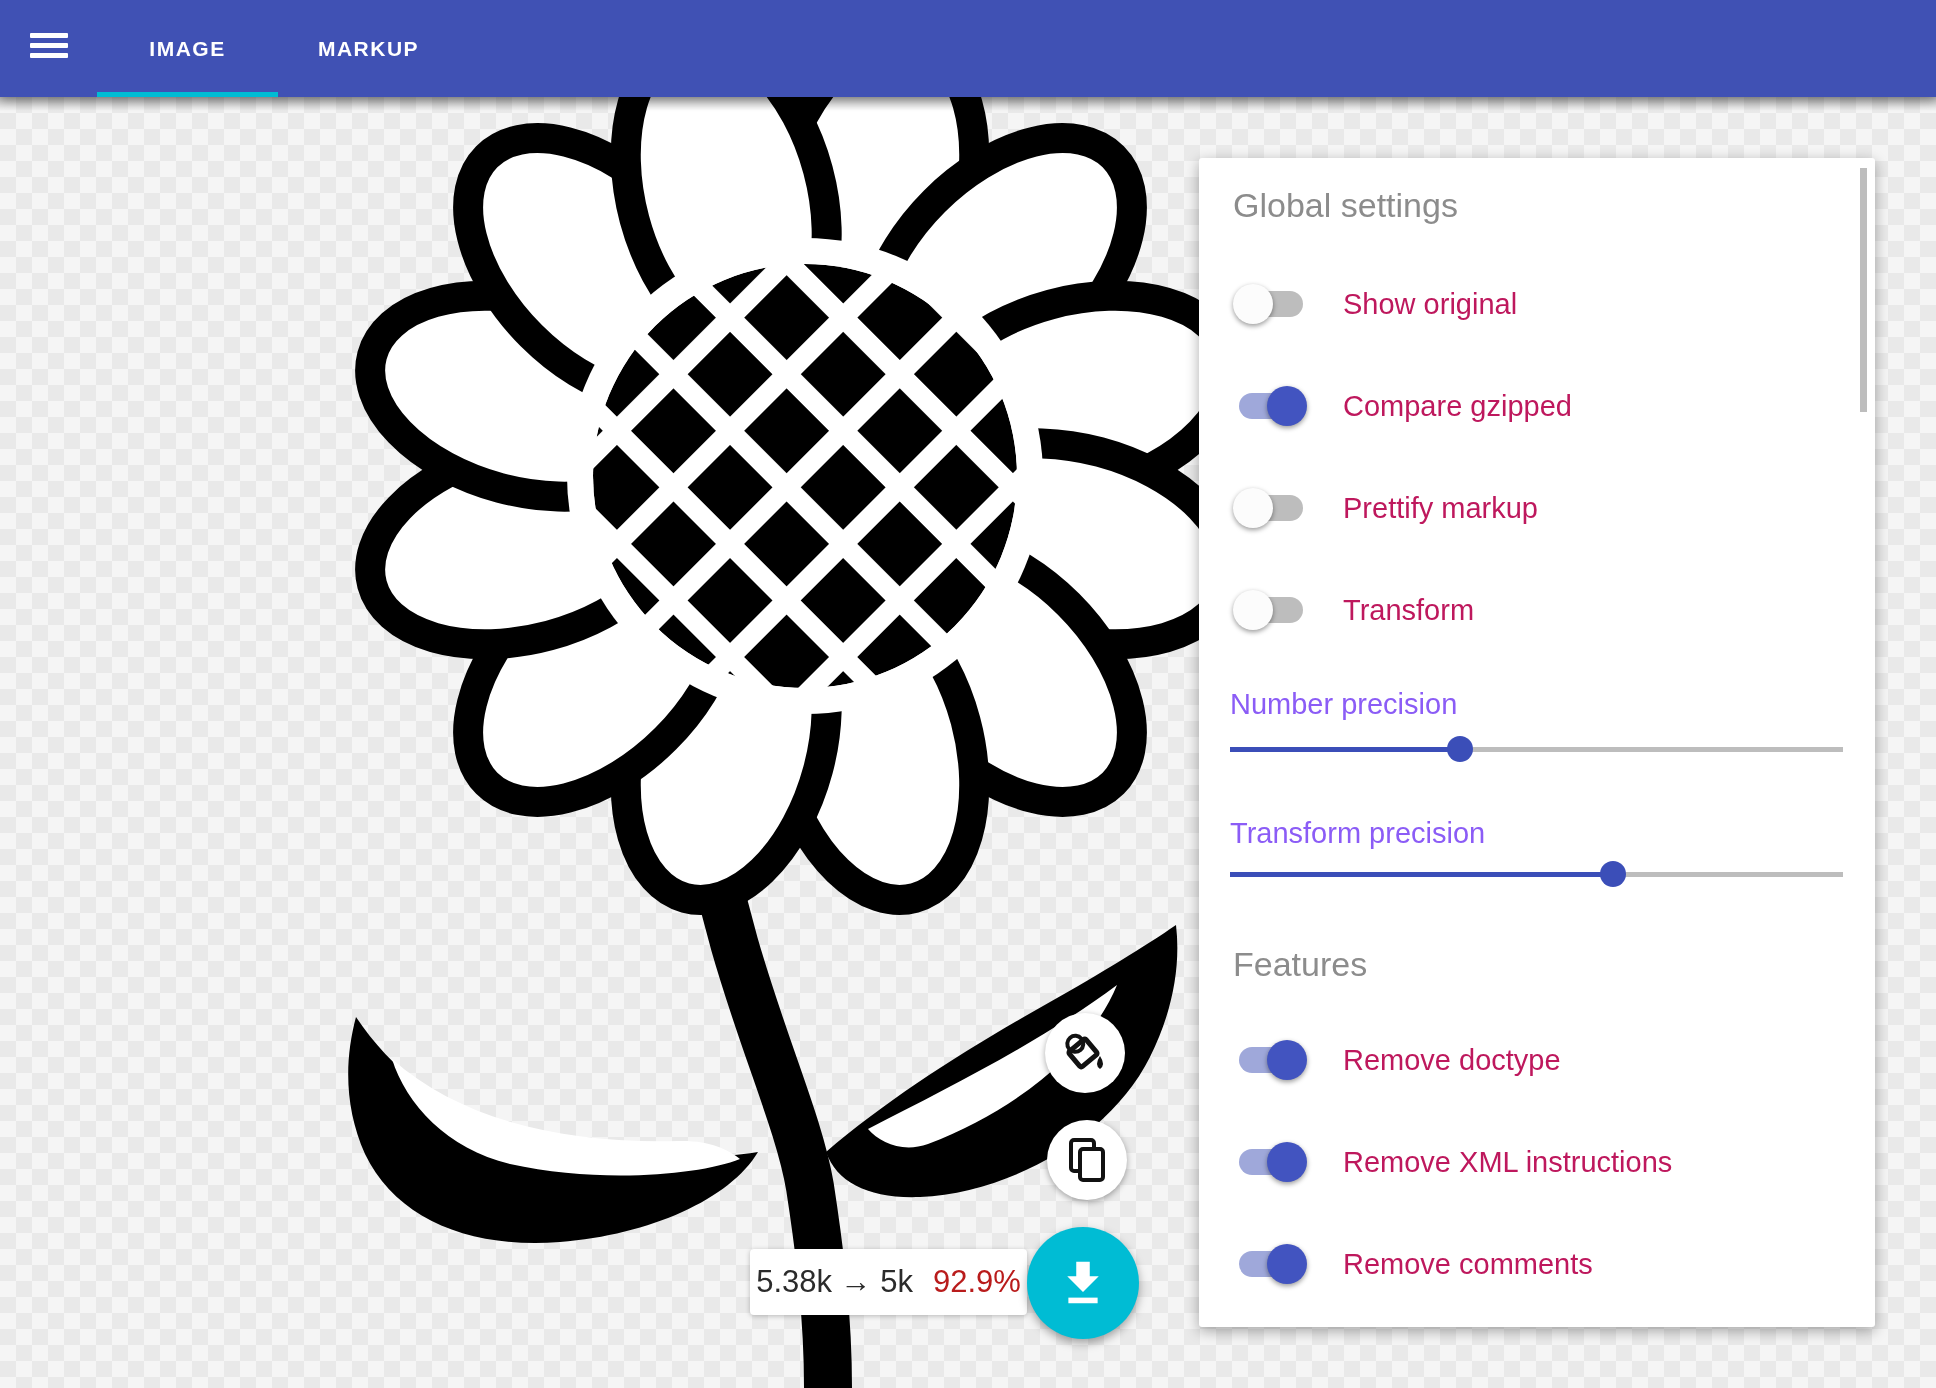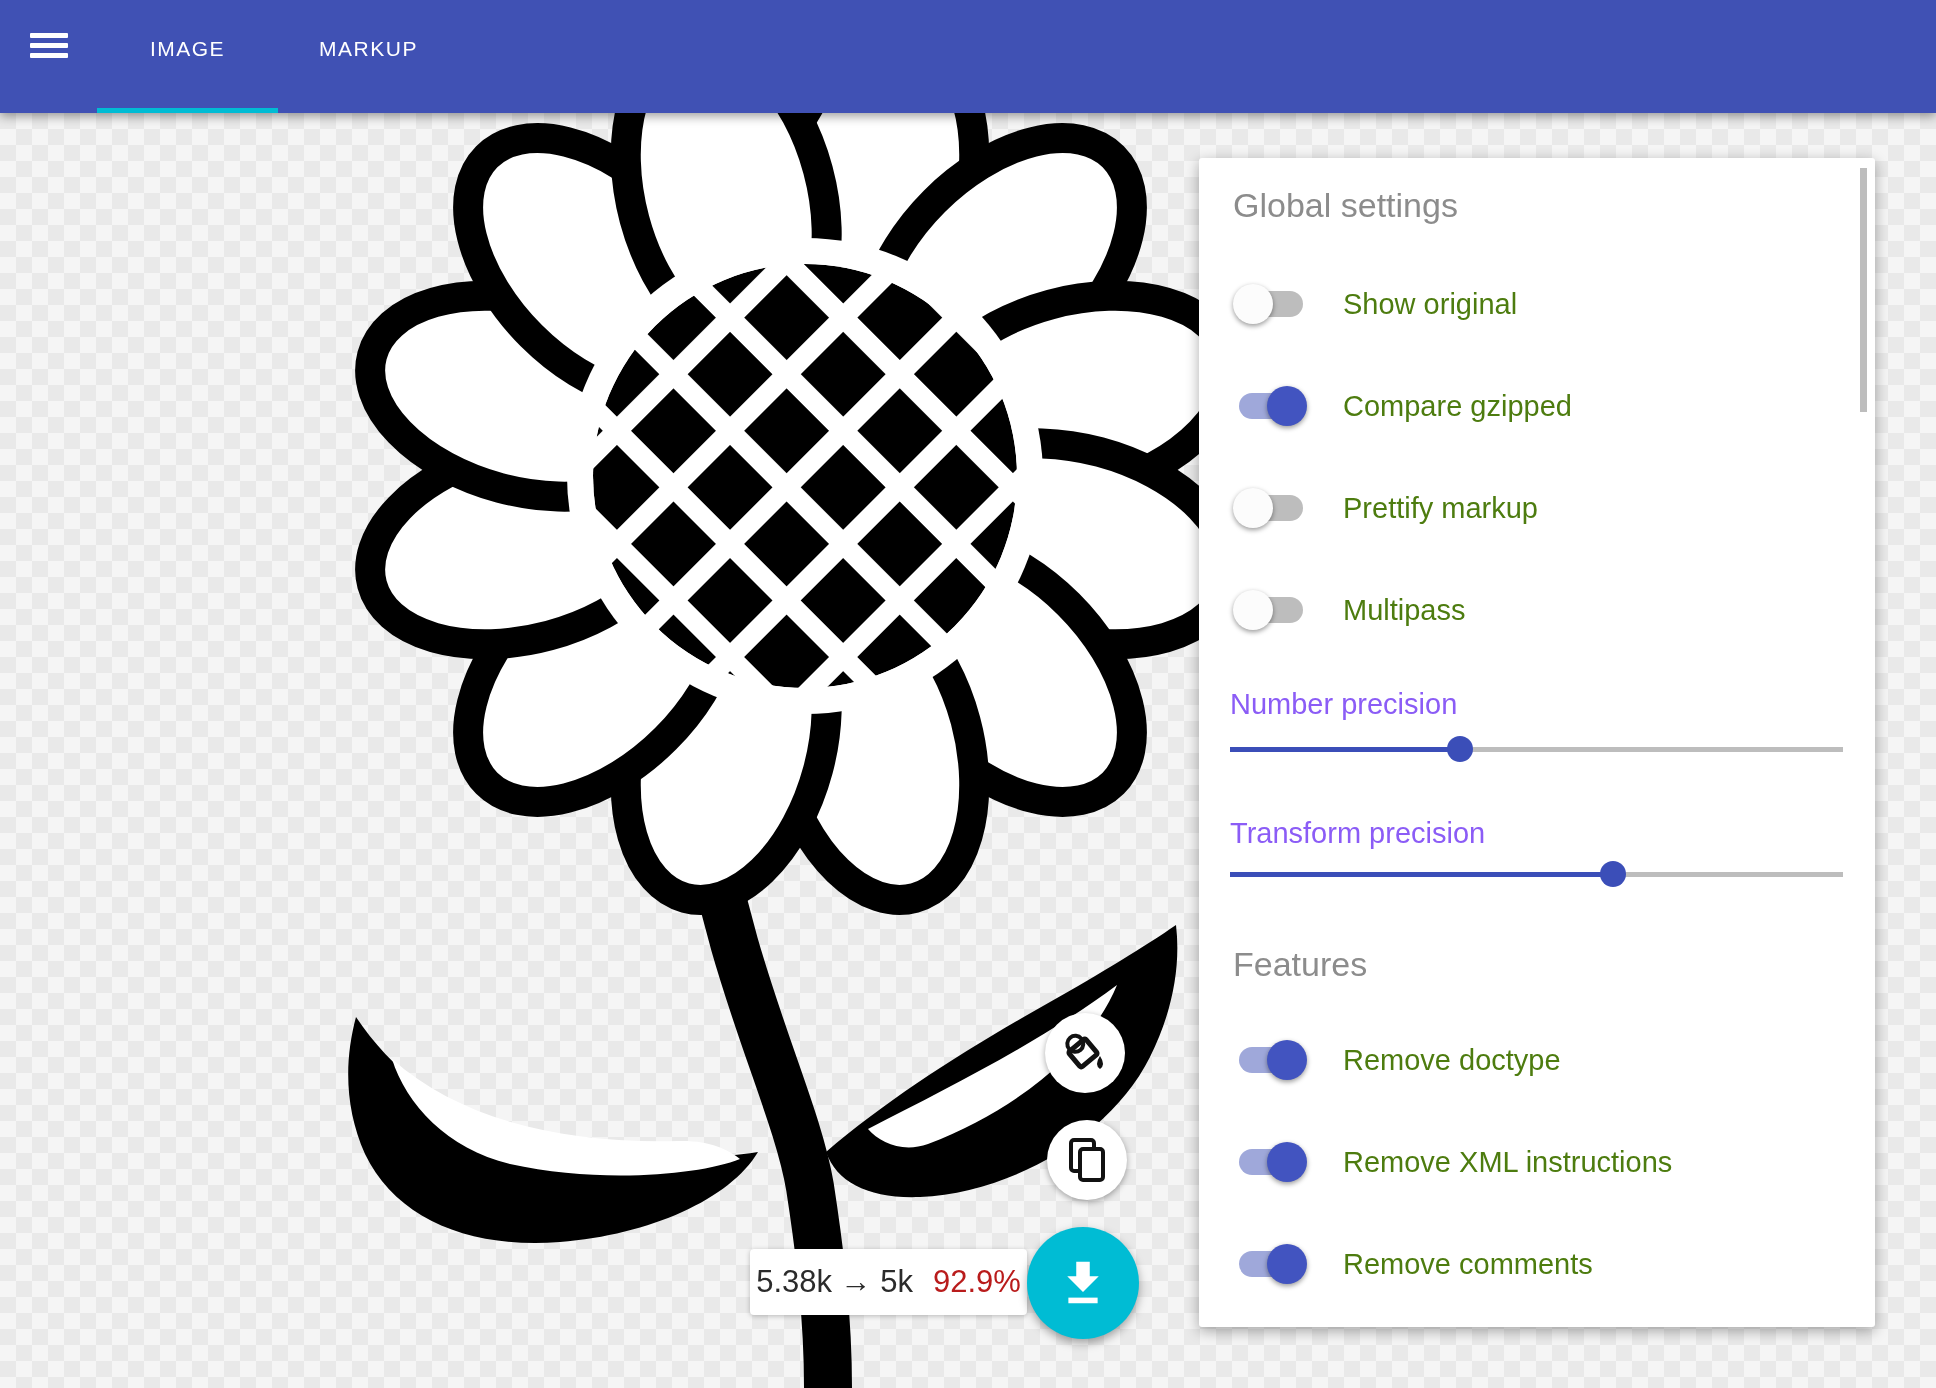--- a/index.html
+++ b/index.html
@@ -4,23 +4,24 @@
 <style>
   * { margin:0; padding:0; box-sizing:border-box; }
   html,body { background:#888; }
   body { font-family:"Liberation Sans", sans-serif; }
   #app {
     position:relative; width:1936px; height:1388px;
     overflow:hidden; background:#f5f5f5; margin:0 auto;
   }
   
   .header {
-    position:absolute; left:0; top:0; width:1936px; height:113px;
+    position:absolute; left:0; top:0; width:1936px; height:97px;
     background:#4051b4; z-index:30;
     box-shadow:0 3px 10px rgba(0,0,0,.4);
+    font-weight:bold;
   }
   .menu-btn {
     position:absolute; left:22px; top:22px; width:54px; height:50px;
     cursor:pointer; background:transparent; border:none;
   }
   .menu-btn .bar {
     position:absolute; left:8px; width:38px; height:5px; background:#fff; border-radius:1px;
   }
   .menu-btn .bar:nth-child(1){ top:11px; }
   .menu-btn .bar:nth-child(2){ top:21px; }
@@ -75,21 +76,21 @@
   
   .panel {
     position:absolute; left:1199px; top:158px; width:676px; height:1169px;
     background:#fff; border-radius:3px; z-index:20;
     box-shadow:0 4px 14px rgba(0,0,0,.33);
   }
   .p-heading { position:absolute; left:34px; font-size:34px; color:#8c8c8c; }
   .heading-global { top:28px; }
   .heading-features { top:787px; }
   .t-row { position:absolute; left:34px; height:40px; display:flex; align-items:center; cursor:pointer; }
-  .t-row .t-label { position:absolute; left:110px; font-size:29px; color:#4d7c0f; white-space:nowrap; }
+  .t-row .t-label { position:absolute; left:110px; font-size:29px; color:#be185d; white-space:nowrap; }
   .row-0 { top:126px; } .row-1 { top:228px; } .row-2 { top:330px; } .row-3 { top:432px; }
   .row-4 { top:882px; } .row-5 { top:984px;text-decoration:underline; } .row-6 { top:1086px; }
   
   .switch { position:relative; width:74px; height:40px; }
   .switch .track {
     position:absolute; left:6px; top:7px; width:64px; height:26px;
     border-radius:13px; background:#bdbdbd;
   }
   .switch .thumb {
     position:absolute; left:0; top:0; width:40px; height:40px; border-radius:50%;
@@ -229,21 +230,21 @@
         <div class="thumb"></div>
       </div>
       <span class="t-label">Prettify markup</span>
     </div>
 
     <div class="t-row row-3">
       <div class="switch off">
         <div class="track"></div>
         <div class="thumb"></div>
       </div>
-      <span class="t-label">Multipass</span>
+      <span class="t-label">Transform</span>
     </div>
 
     <div class="s-label label-number">Number precision</div>
     <div class="slider slider-number">
       <div class="track-bg"></div>
       <div class="track-fill" style="width: 37.5%;"></div>
       <div class="s-thumb" style="left: 37.5%;"></div>
     </div>
 
     <div class="s-label label-transform">Transform precision</div>

